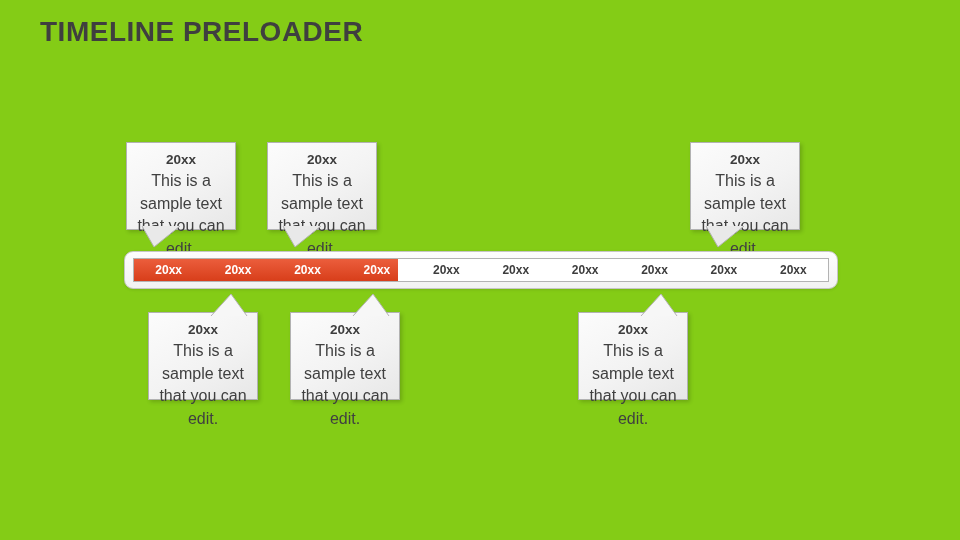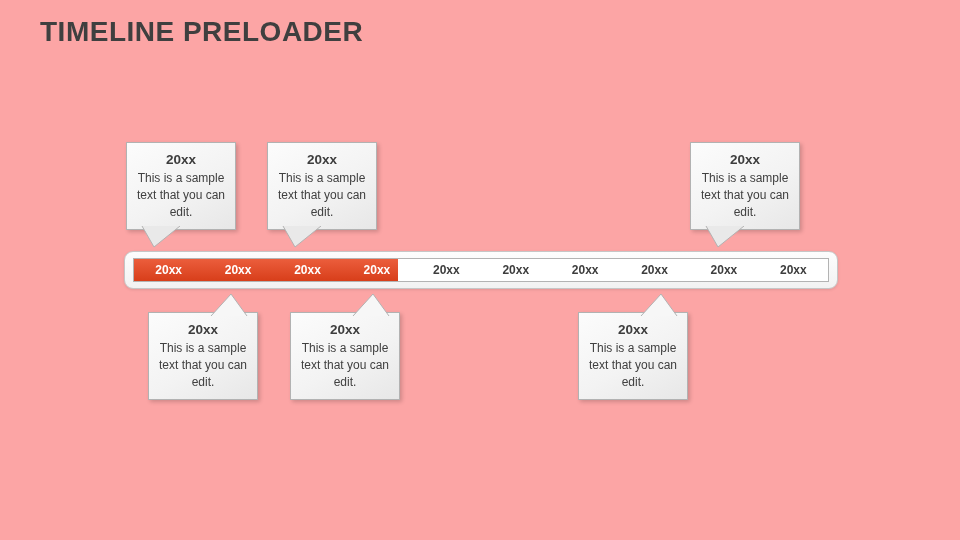--- a/index.html
+++ b/index.html
@@ -3,21 +3,21 @@
 <meta charset="utf-8">
 <style>
   html,body{margin:0;padding:0;}
   body{
     font-family:"Liberation Sans","DejaVu Sans",sans-serif;
     background:#888;
   }
   .slide{
     position:relative;
     width:960px;height:540px;
-    background:#fca5a5;
+    background:#84cc16;
     overflow:hidden;
     margin:0 auto;
   }
   .slide-title{
     position:absolute;
     left:40px;top:16px;
     margin:0;
     font-size:28px;
     font-weight:700;
     letter-spacing:.5px;
@@ -79,21 +79,21 @@
   .callout-top{top:142px;}
   .callout-bottom{top:312px;}
   .co-year{
     margin-top:9px;
     font-size:13.5px;
     font-weight:700;
     color:#3d3d3d;
   }
   .co-text{
     margin:3px 6px 0 6px;
-    font-size:12px;
+    font-size:16px;
     line-height:1.42;
     color:#404040;
   }
   .tail{position:absolute;display:block;}
   .tail-down{left:14px;bottom:-19px;width:40px;height:22px;}
   .tail-up{left:60px;top:-20px;width:40px;height:23px;}
 </style>
 </head>
 <body>
 

